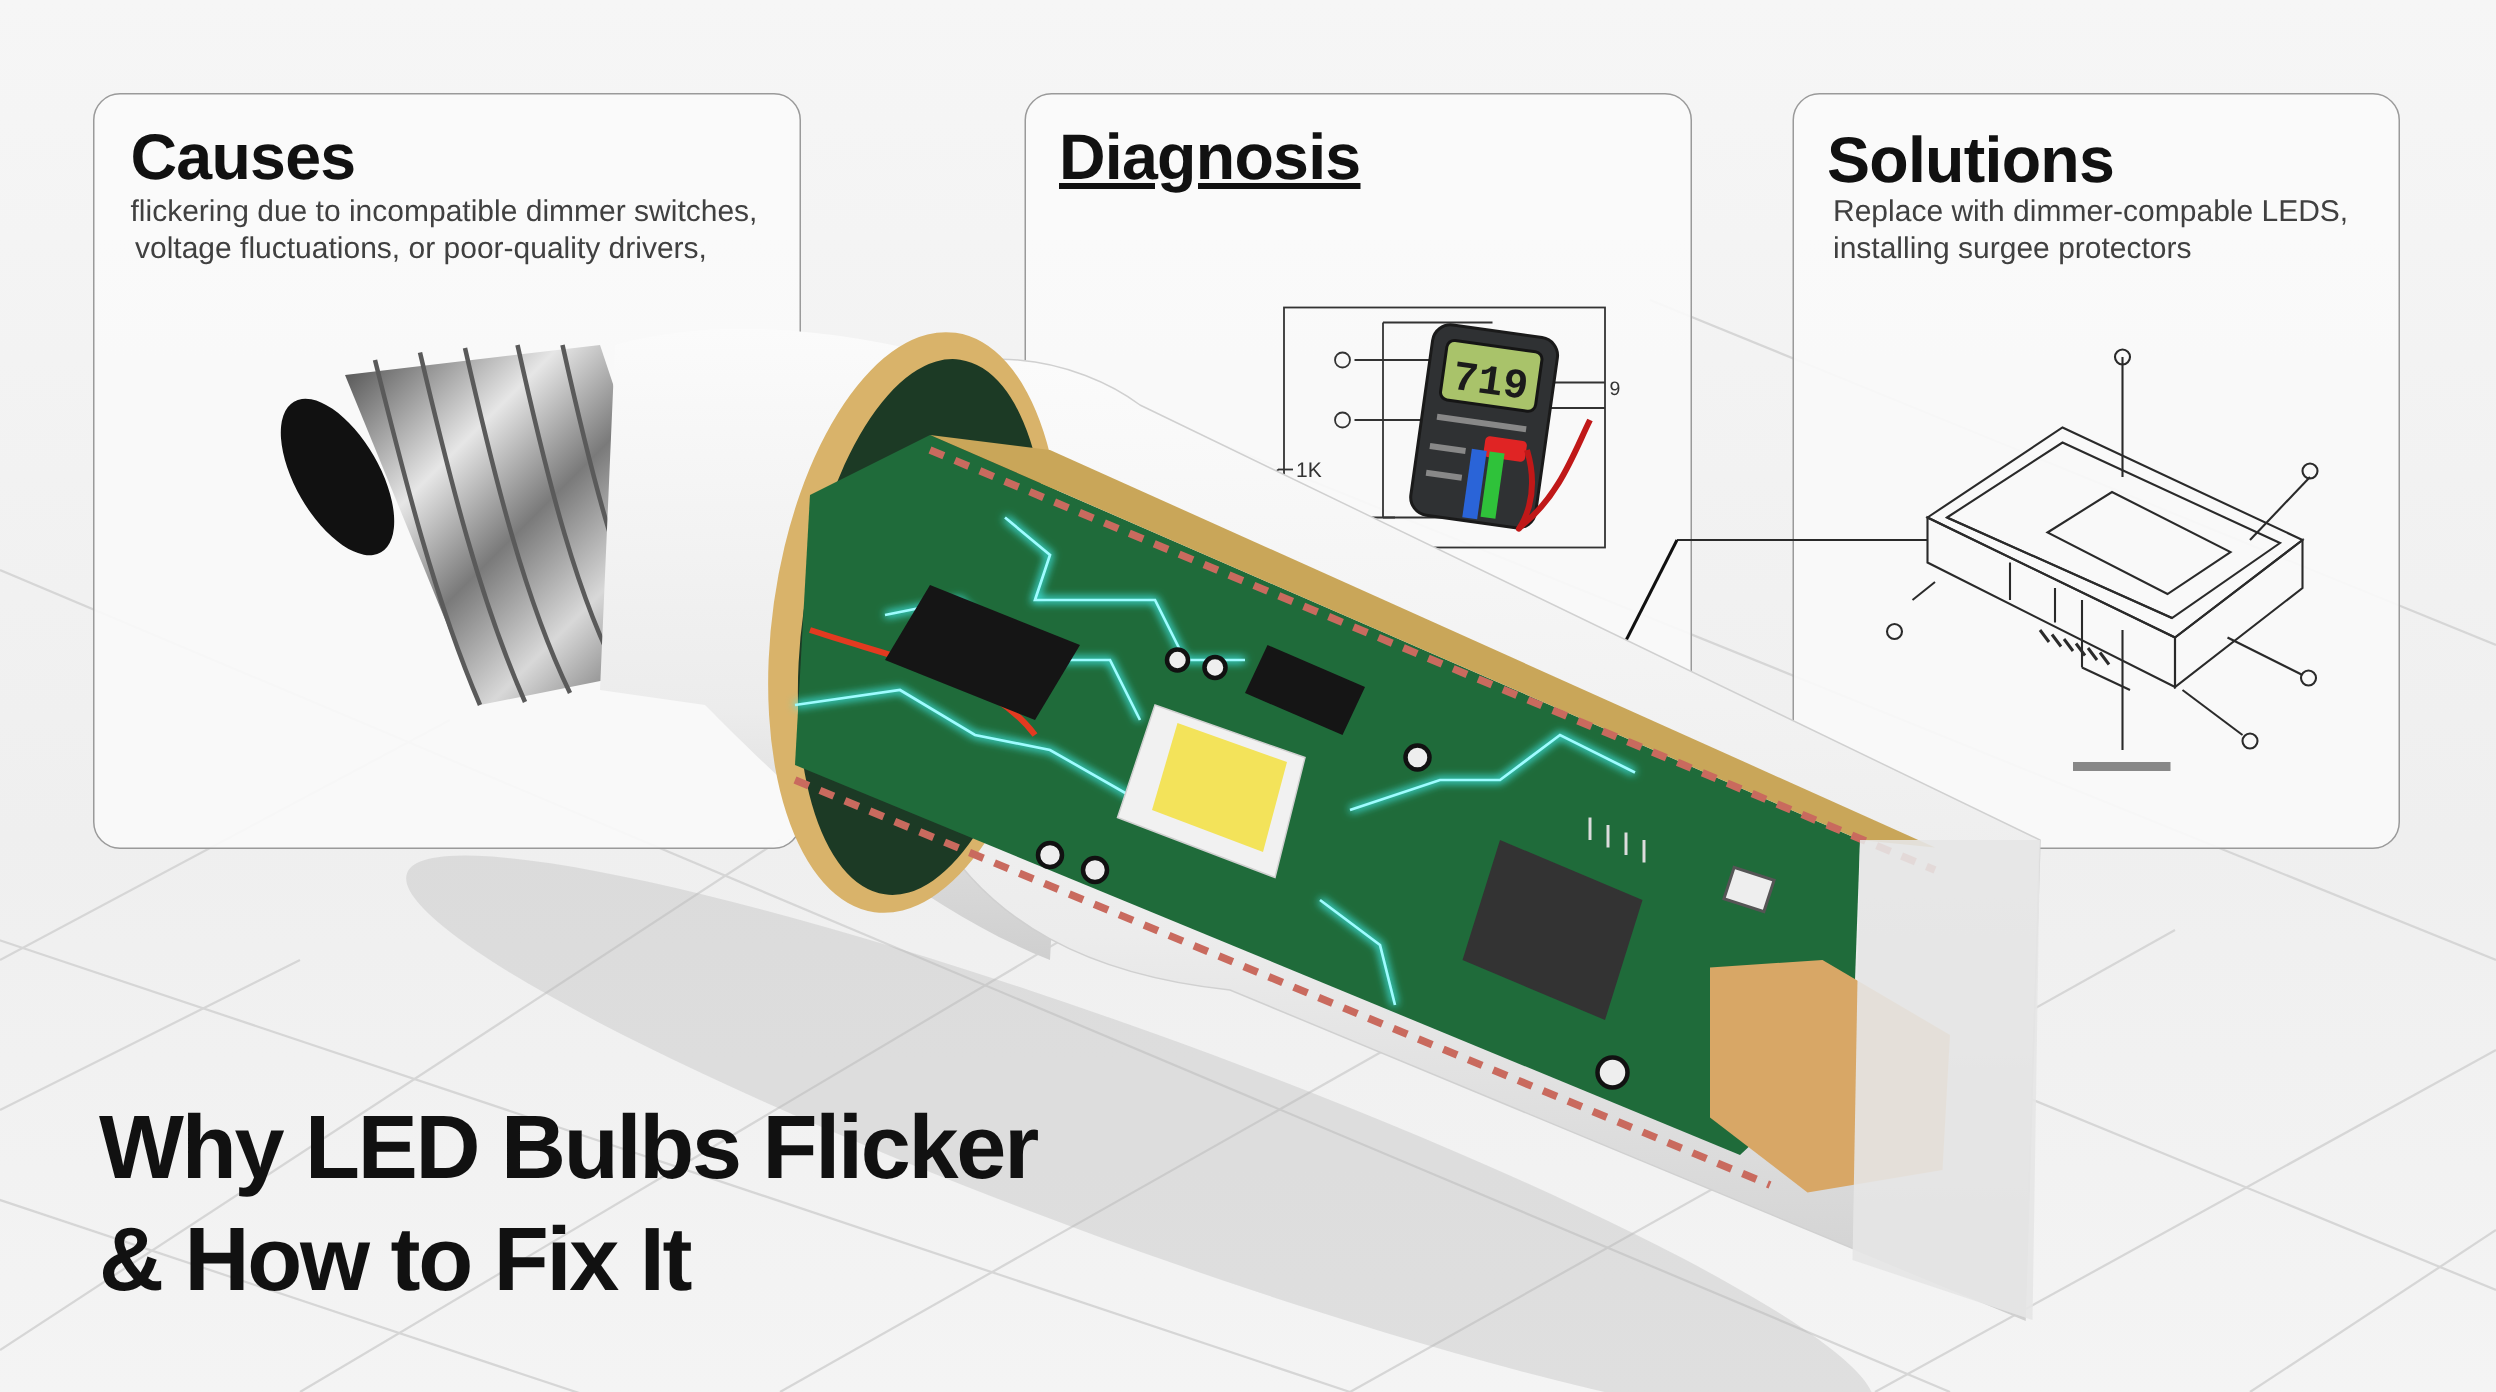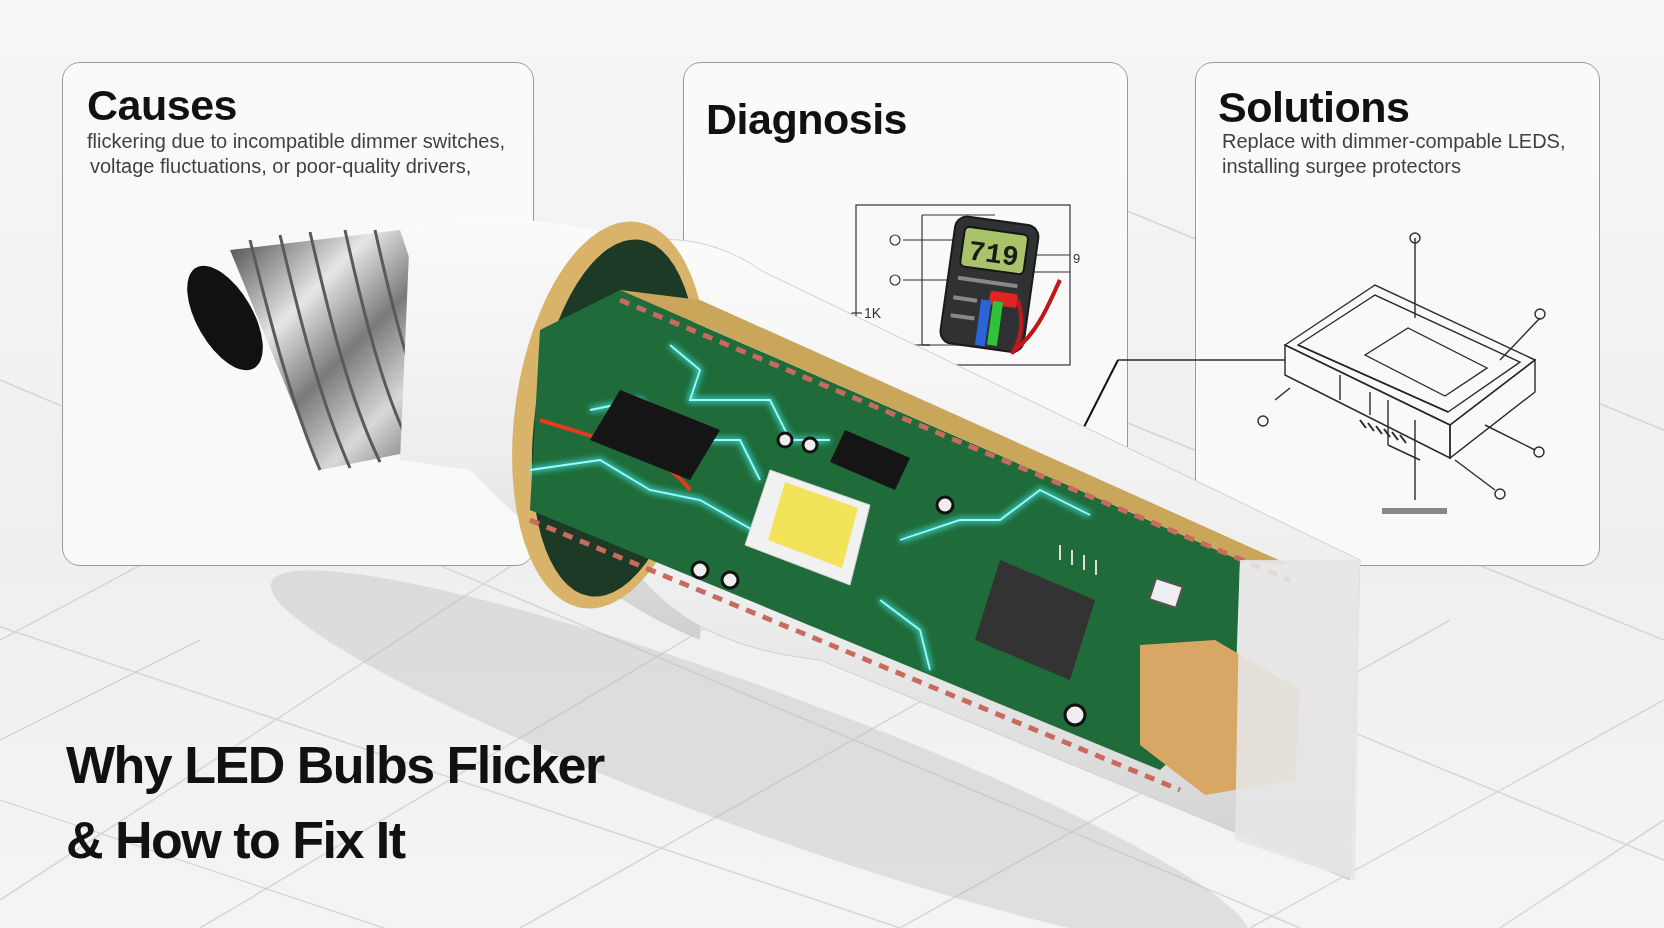--- a/index.html
+++ b/index.html
@@ -4,21 +4,21 @@
 <style>
   html,body{margin:0;padding:0;}
   body{width:1664px;height:928px;overflow:hidden;position:relative;
     background:#f3f3f3;font-family:"Liberation Sans",sans-serif;color:#111;}
   .bg{position:absolute;inset:0;background:linear-gradient(180deg,#f6f6f6 0%,#efefef 60%,#f4f4f4 100%);}
   .grid{position:absolute;inset:0;}
   .panel{position:absolute;background:rgba(250,250,250,0.92);border:1.5px solid #9a9a9a;border-radius:18px;}
   .panel h2{position:absolute;margin:0;font-size:43px;font-weight:700;letter-spacing:-0.5px;}
   .panel .body{position:absolute;font-size:20px;line-height:25px;color:#404040;}
   .panel .body div{white-space:nowrap;}
-  .title{position:absolute;left:66px;font-size:52px;font-weight:700;letter-spacing:-1.5px;line-height:70px;white-space:nowrap;}
+  .title{position:absolute;left:66px;font-size:60px;font-weight:700;letter-spacing:-1.5px;line-height:70px;white-space:nowrap;}
   svg{position:absolute;overflow:visible;}
 </style>
 </head>
 <body>
 
 <div class="bg"></div>
 
 <svg class="grid" width="1664" height="928">
   <g stroke="#d6d6d6" stroke-width="1.5" fill="none">
     <line x1="-200" y1="560" x2="900" y2="928"></line>
@@ -40,21 +40,21 @@
 
 <div class="panel" style="left:62px;top:62px;width:470px;height:502px;">
   <h2 style="left:24px;top:18px;">Causes</h2>
   <div class="body" style="left:24px;top:66px;">
     <div>flickering due to incompatible dimmer switches,</div>
     <div style="padding-left:3px;">voltage fluctuations, or poor-quality drivers,</div>
   </div>
 </div>
 
 <div class="panel" style="left:683px;top:62px;width:443px;height:502px;">
-  <h2 style="left:22px;top:32px;">Diagnosis</h2>
+  <h2 style="left:22px;top:18px;text-decoration:underline;">Diagnosis</h2>
 </div>
 
 <div class="panel" style="left:1195px;top:62px;width:403px;height:502px;">
   <h2 style="left:22px;top:20px;">Solutions</h2>
   <div class="body" style="left:26px;top:66px;">
     <div>Replace with dimmer-compable LEDS,</div>
     <div>installing surgee protectors</div>
   </div>
 </div>
 

